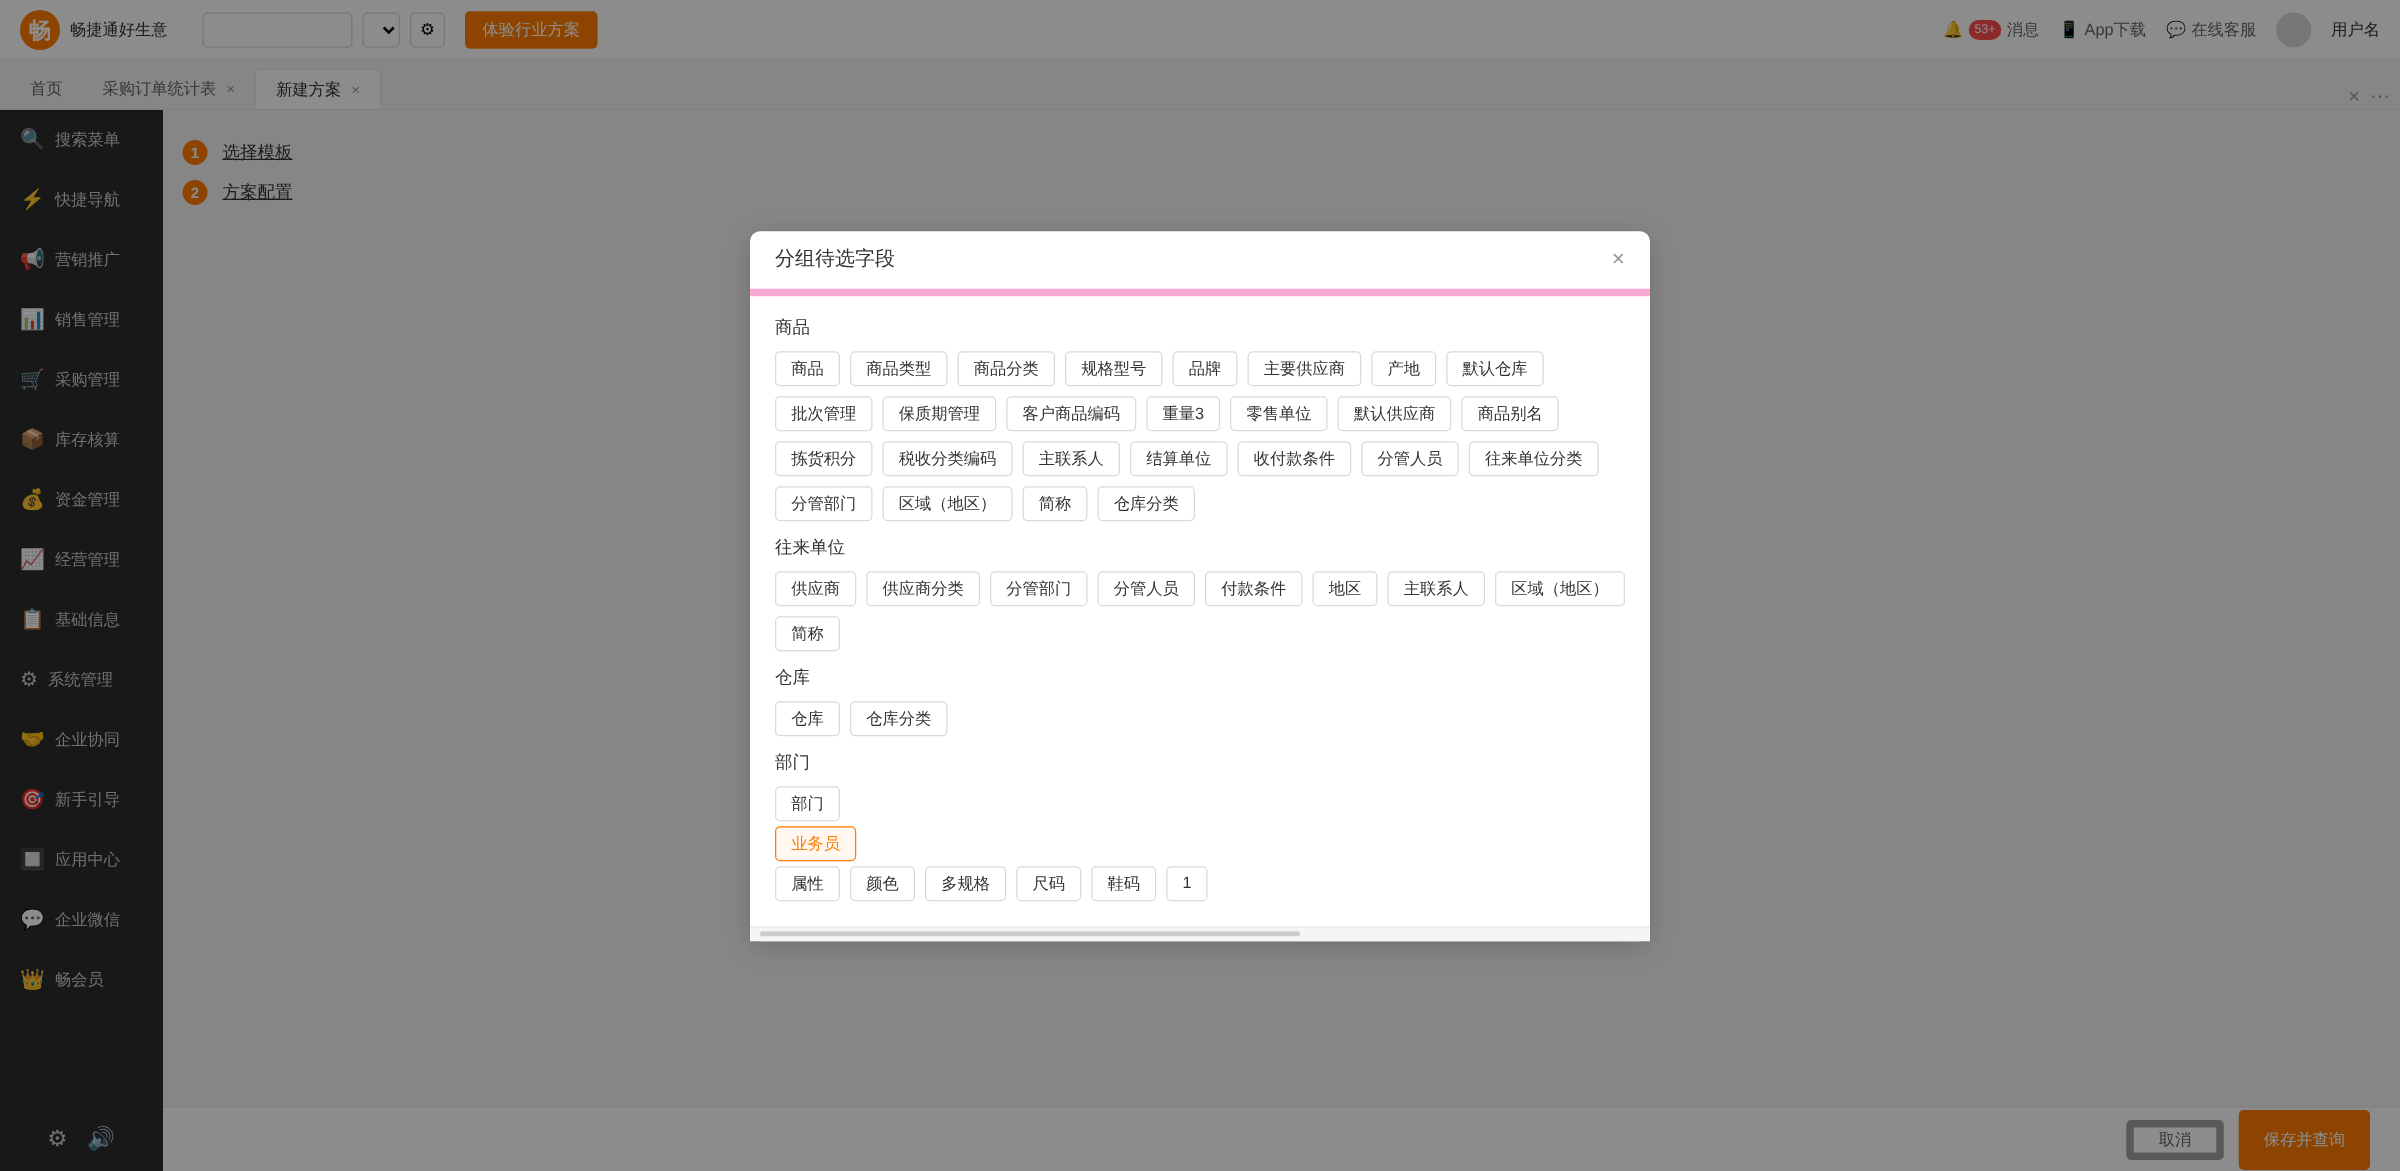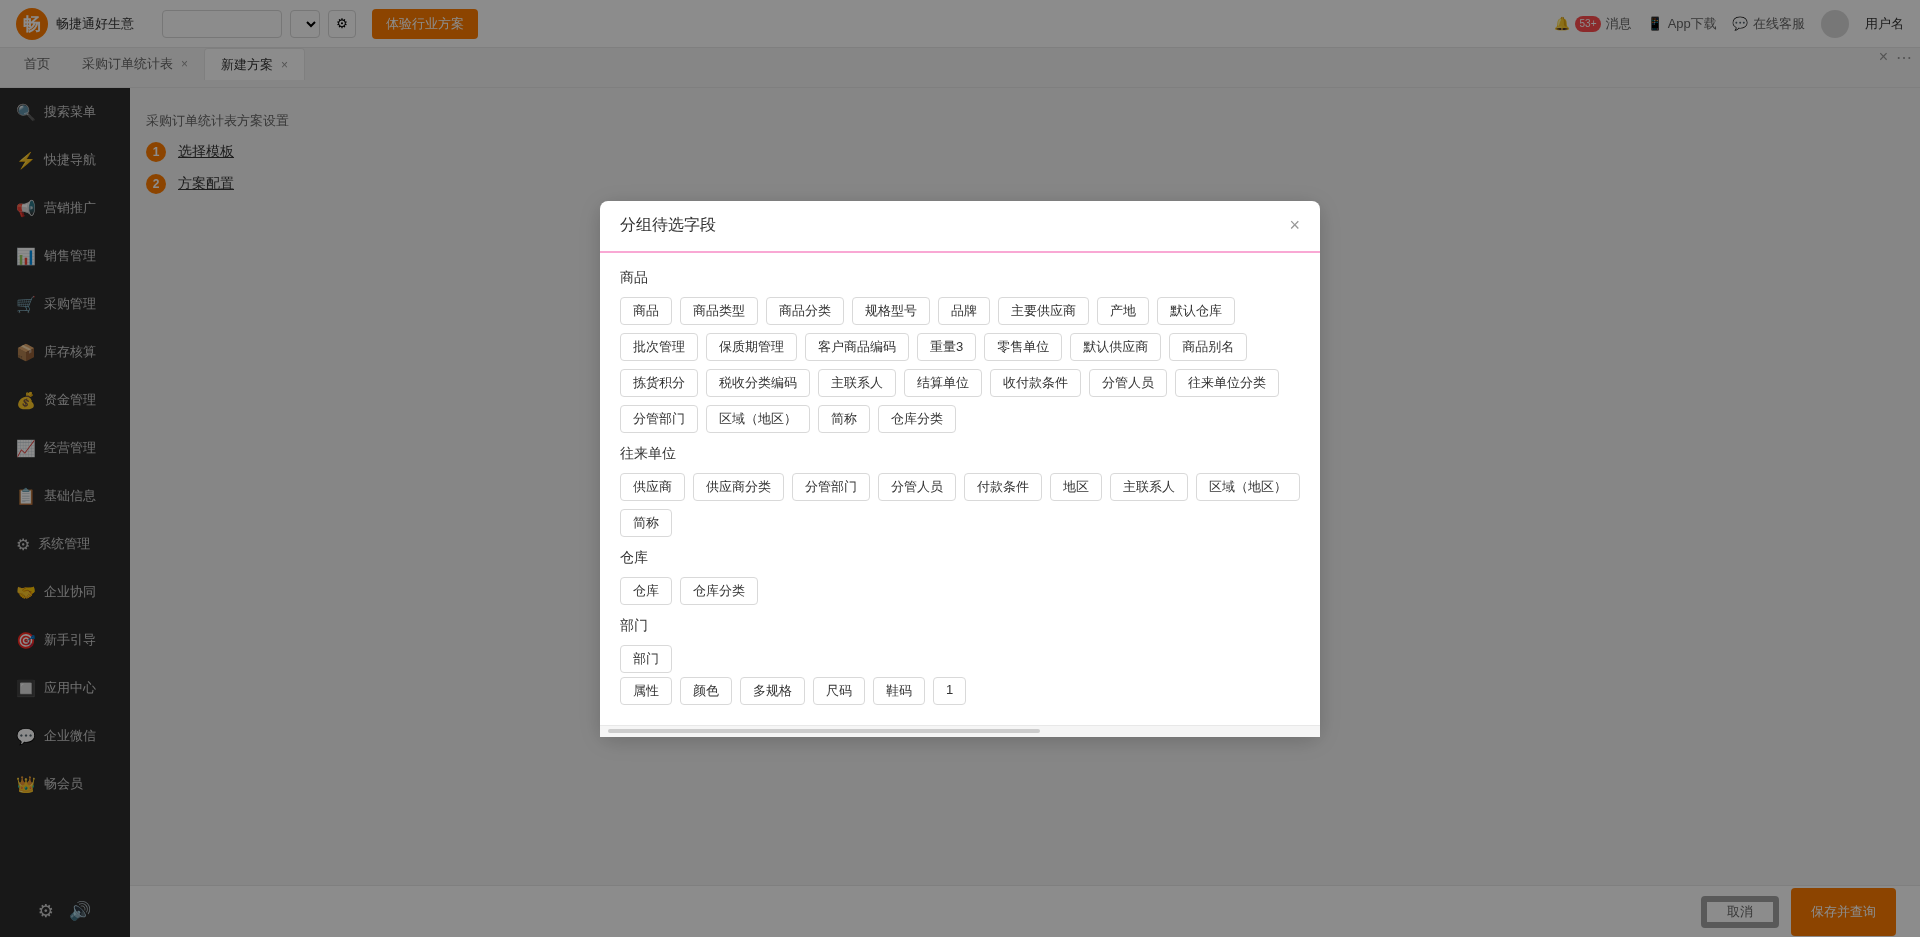--- a/index.html
+++ b/index.html
@@ -62,21 +62,21 @@
     }
     .avatar {
       width: 28px; height: 28px; border-radius: 50%; background: #d9d9d9;
     }
     
     
     .tab-bar {
       height: 40px;
       background: #f5f5f5;
       display: flex;
-      align-items: flex-start;
+      align-items: flex-end;
       padding: 0 8px;
       border-bottom: 1px solid #e8e8e8;
       position: fixed;
       top: 48px; left: 0; right: 0;
       z-index: 99;
     }
     .tab-item {
       height: 32px; padding: 0 16px;
       display: flex; align-items: center; gap: 8px;
       border-radius: 4px 4px 0 0;
@@ -132,21 +132,21 @@
       width: 720px;
       max-height: 620px;
       display: flex;
       flex-direction: column;
       box-shadow: 0 4px 24px rgba(0,0,0,0.2);
     }
     .modal-header {
       height: 52px;
       display: flex; align-items: center; justify-content: space-between;
       padding: 0 20px;
-      border-bottom: 2px solid #f9a8d4;
+      border-bottom: 6px solid #f9a8d4;
       font-size: 16px; font-weight: 500; color: #333;
     }
     .modal-close {
       cursor: pointer; color: #999; font-size: 18px;
     }
     .modal-body {
       flex: 1;
       overflow-y: auto;
       padding: 16px 20px;
     }
@@ -345,21 +345,20 @@
   </div>
 </div>
 
 <div class="bottom-toolbar">
   <span class="bottom-toolbar-btn">⚙</span>
   <span class="bottom-toolbar-btn">🔊</span>
 </div>
 
 <div class="main-content">
   <div class="bg-content">
-    <div class="breadcrumb">采购订单统计表方案设置</div>
     <div class="step-row">
       <div class="step-badge">1</div>
       <span class="step-label">选择模板</span>
     </div>
     <div class="step-row">
       <div class="step-badge">2</div>
       <span class="step-label">方案配置</span>
     </div>
   </div>
 </div>
@@ -421,20 +420,23 @@
         <div class="section-title">仓库</div>
         <div class="tags-row">
           <span class="tag-item">仓库</span>
           <span class="tag-item">仓库分类</span>
         </div>
         <div class="section-title">部门</div>
         <div class="tags-row">
           <span class="tag-item">部门</span>
         </div>
         <div class="tags-row">
+          <span class="tag-item selected">业务员</span>
+        </div>
+        <div class="tags-row">
           <span class="tag-item">属性</span>
           <span class="tag-item">颜色</span>
           <span class="tag-item">多规格</span>
           <span class="tag-item">尺码</span>
           <span class="tag-item">鞋码</span>
           <span class="tag-item">1</span>
         </div>
       </div>
 
     <div class="modal-bottom-scroll">

